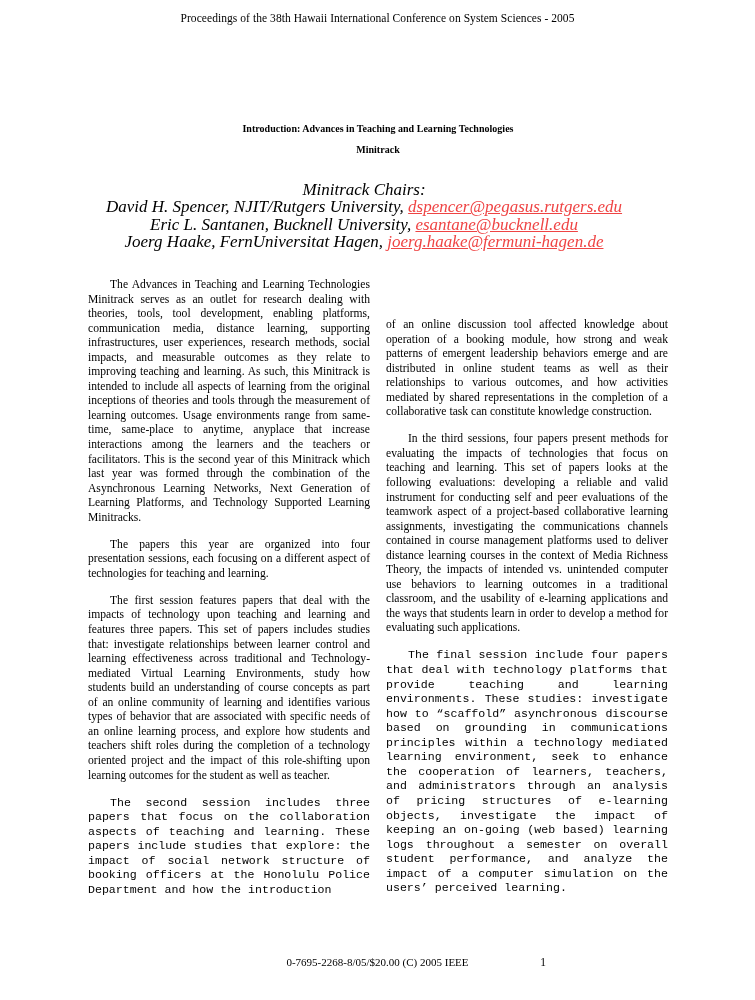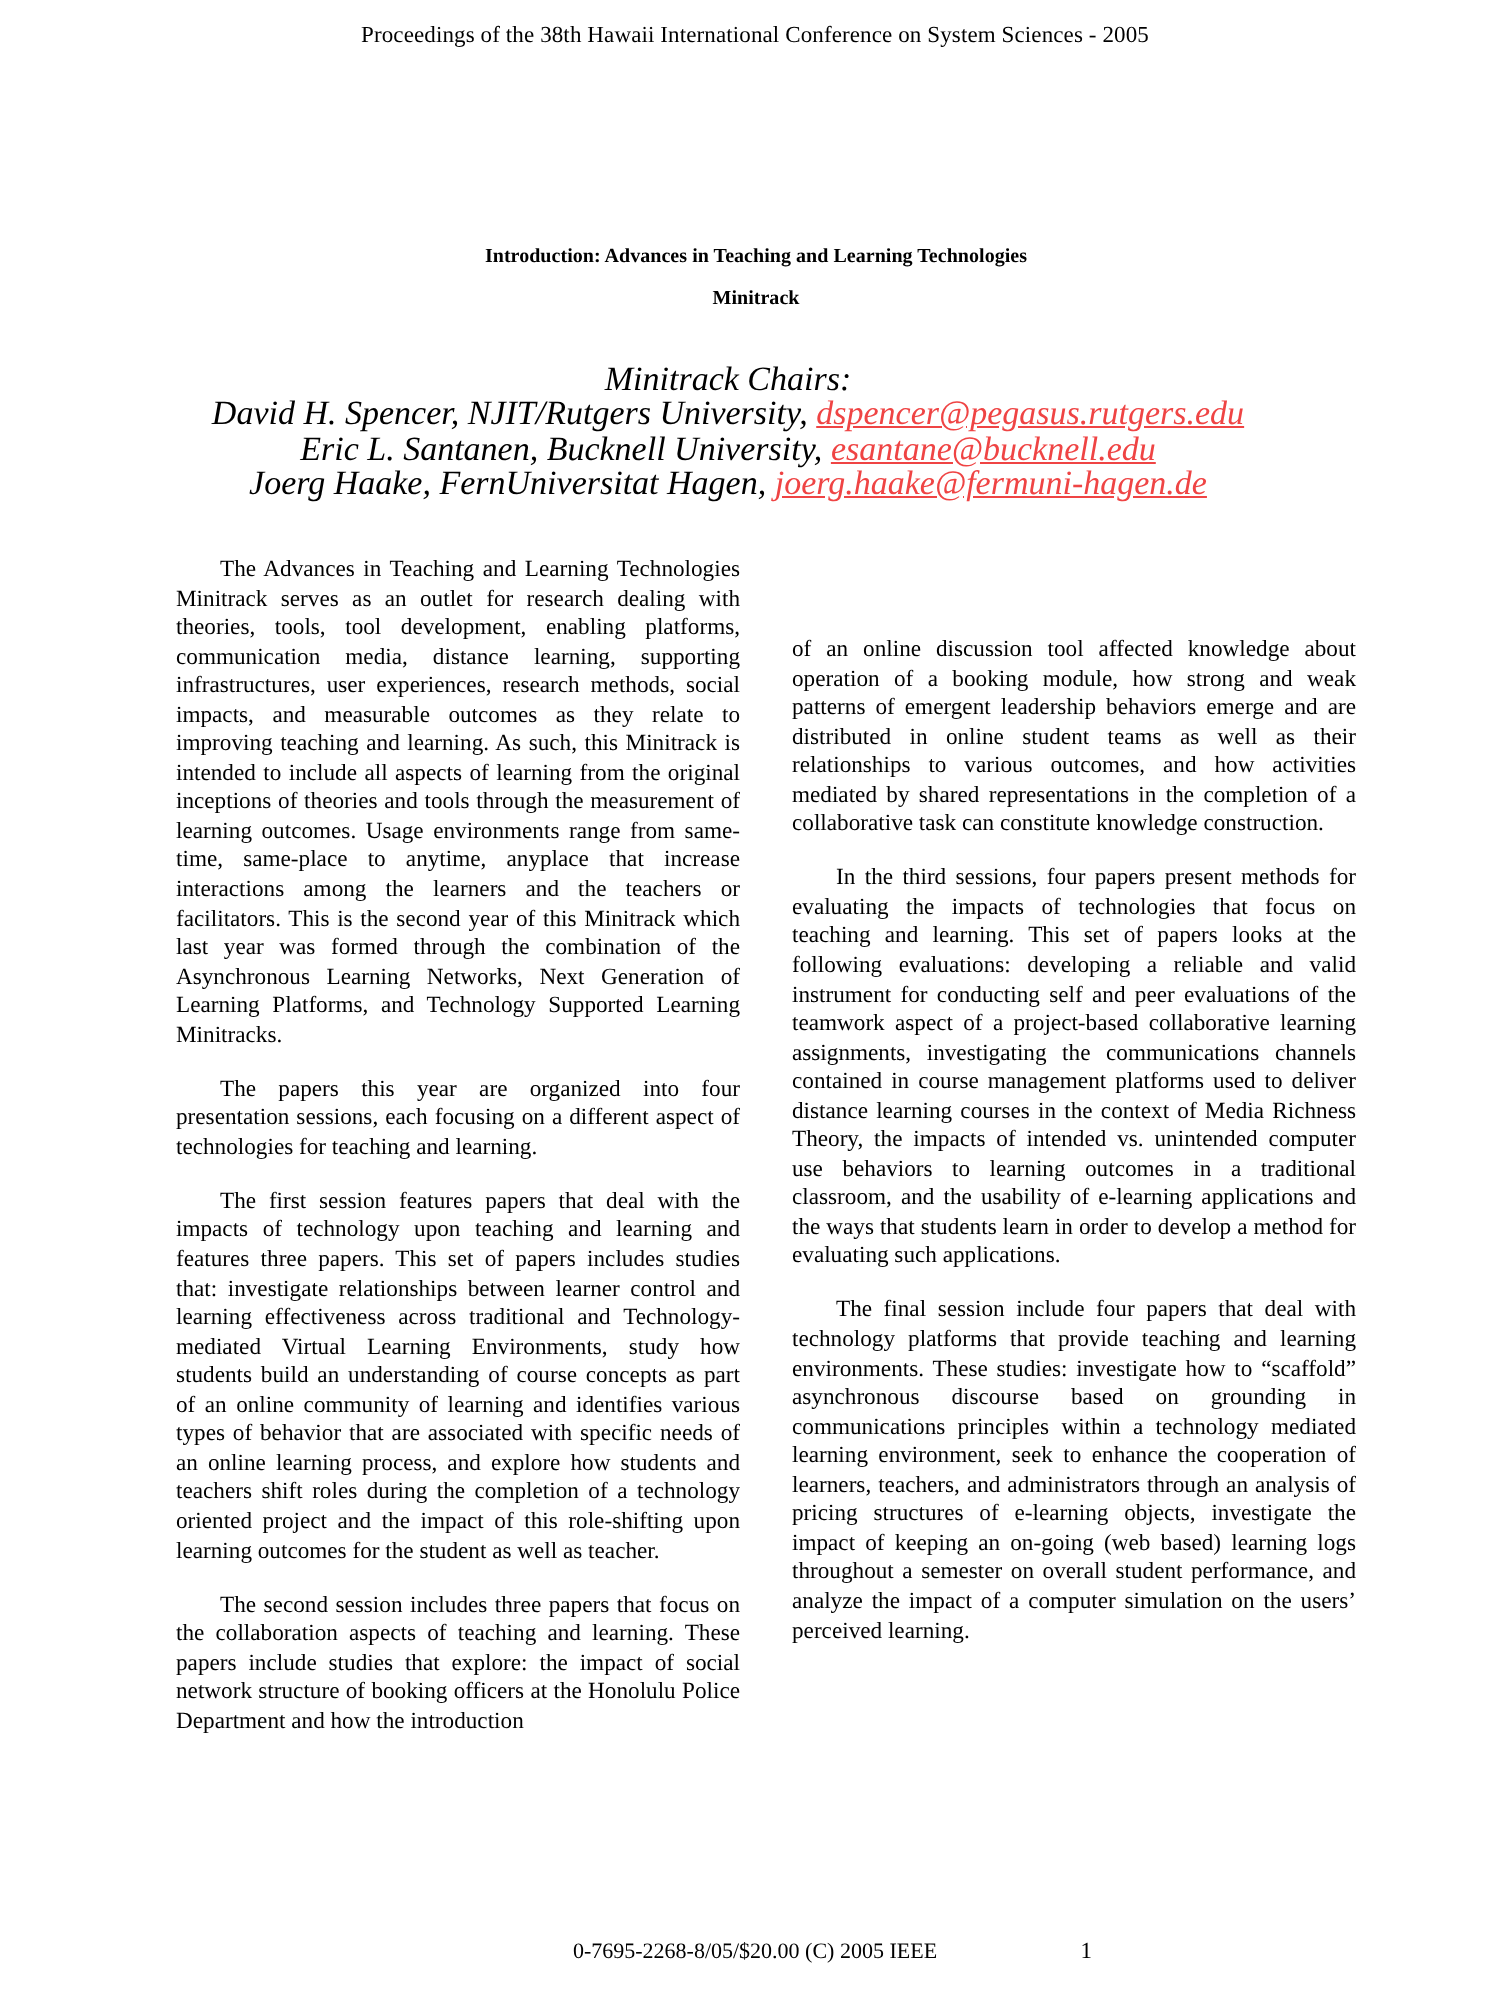--- a/index.html
+++ b/index.html
@@ -66,41 +66,41 @@
   }
 
   
   .columns {
     position: absolute;
     top: 278px;
     left: 88px;
     width: 580px;
     height: 640px;
     display: flex;
-    gap: 26px;
+    gap: 16px;
   }
   .column {
     width: 282px;
     flex: 0 0 282px;
   }
   .para {
     margin: 0 0 12.5px 0;
     font-size: 11.6px;
     line-height: 14.55px;
     text-align: justify;
     text-indent: 22px;
     hyphens: none;
   }
   .para.cont { text-indent: 0; margin-top: 40px; }
-  .para:last-child { margin-bottom: 0; }
+  .para:last-child { margin-bottom: 0; font-family: Liberation Mono, monospace; }
 
   
   .footer {
     position: absolute;
-    bottom: 14px;
+    bottom: 28px;
     left: 0;
     width: 632px;
     height: 16px;
   }
   .footer-copyright {
     position: absolute;
     left: 0;
     width: 755px;
     text-align: center;
     font-size: 11px;

